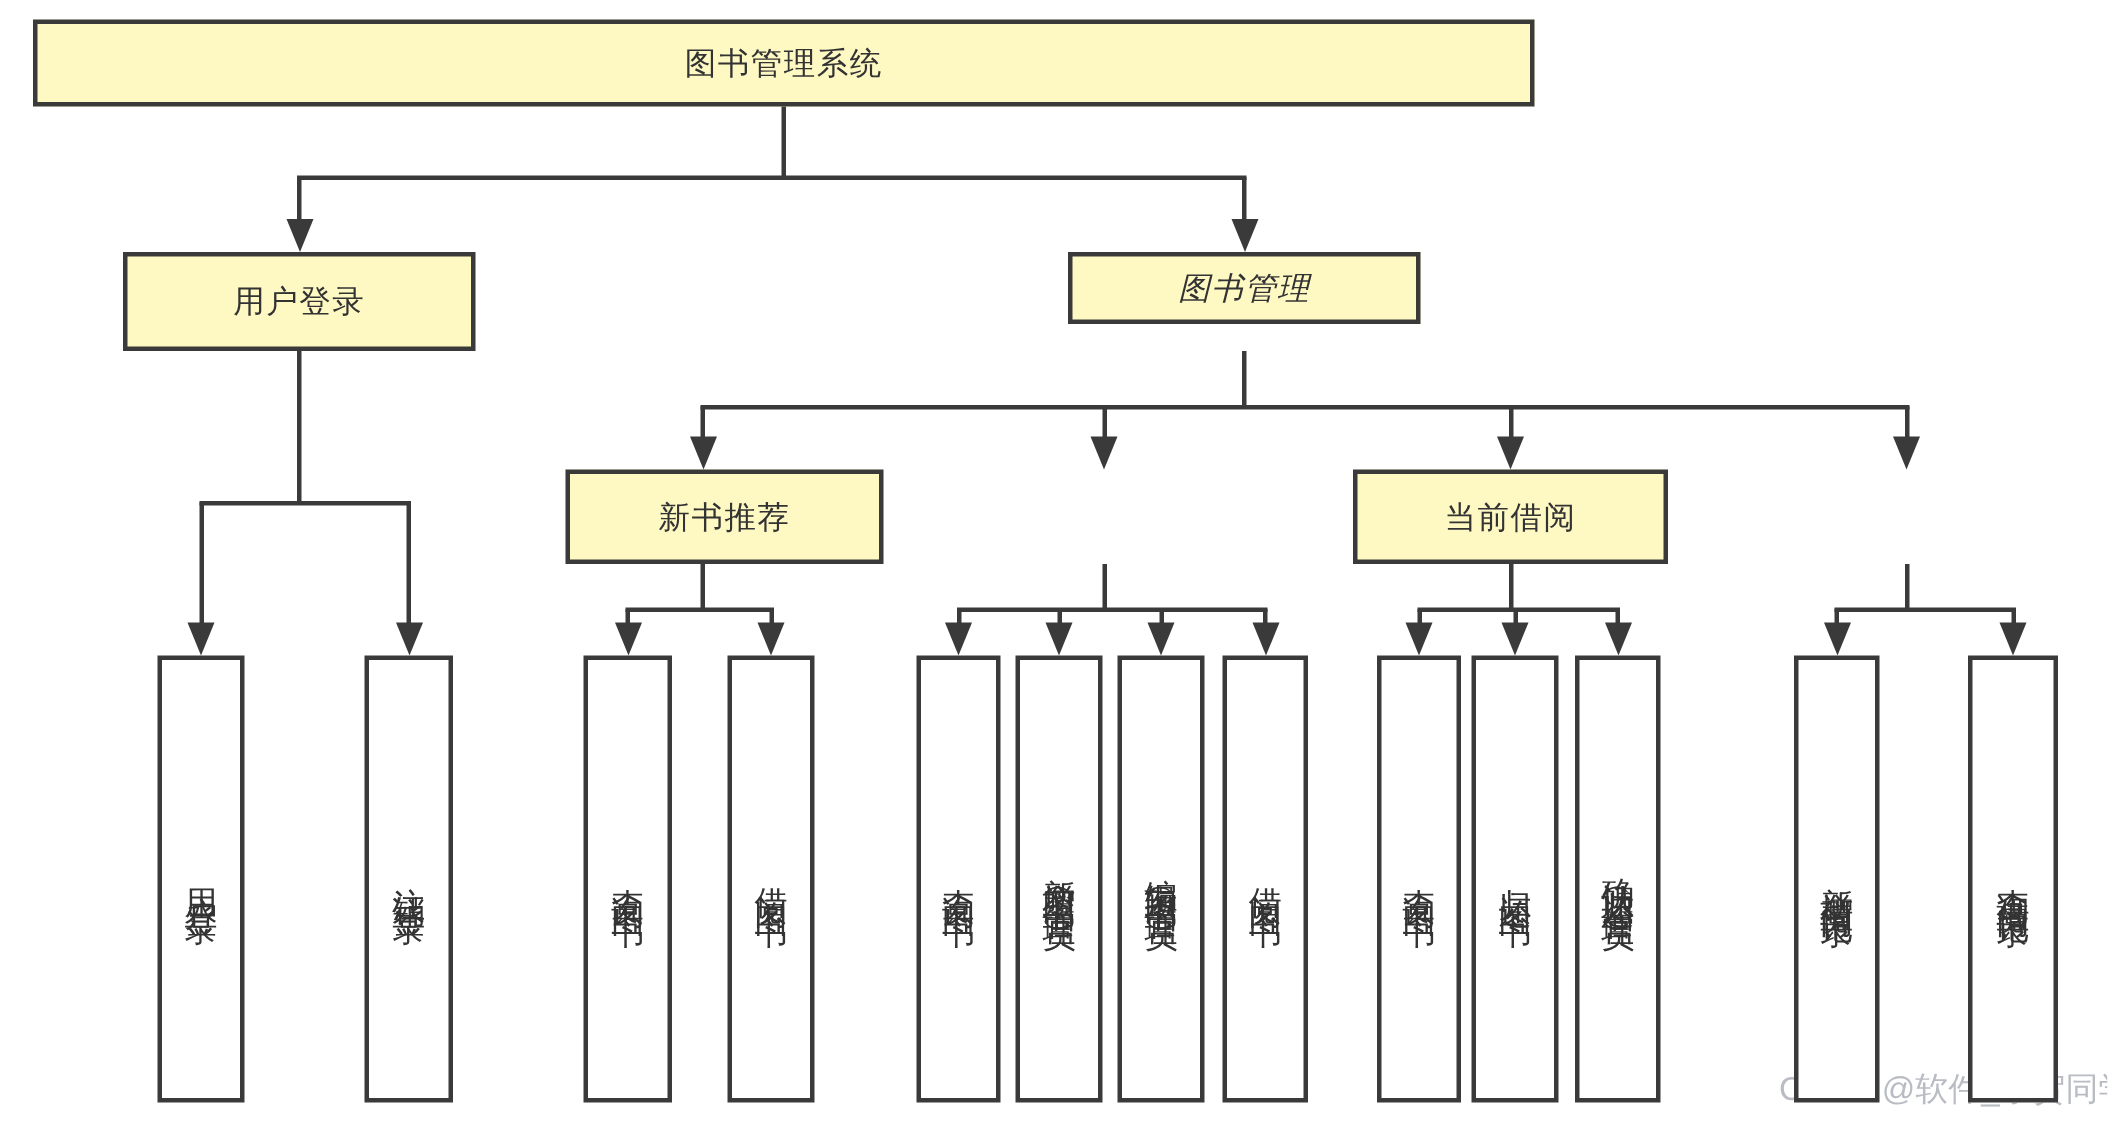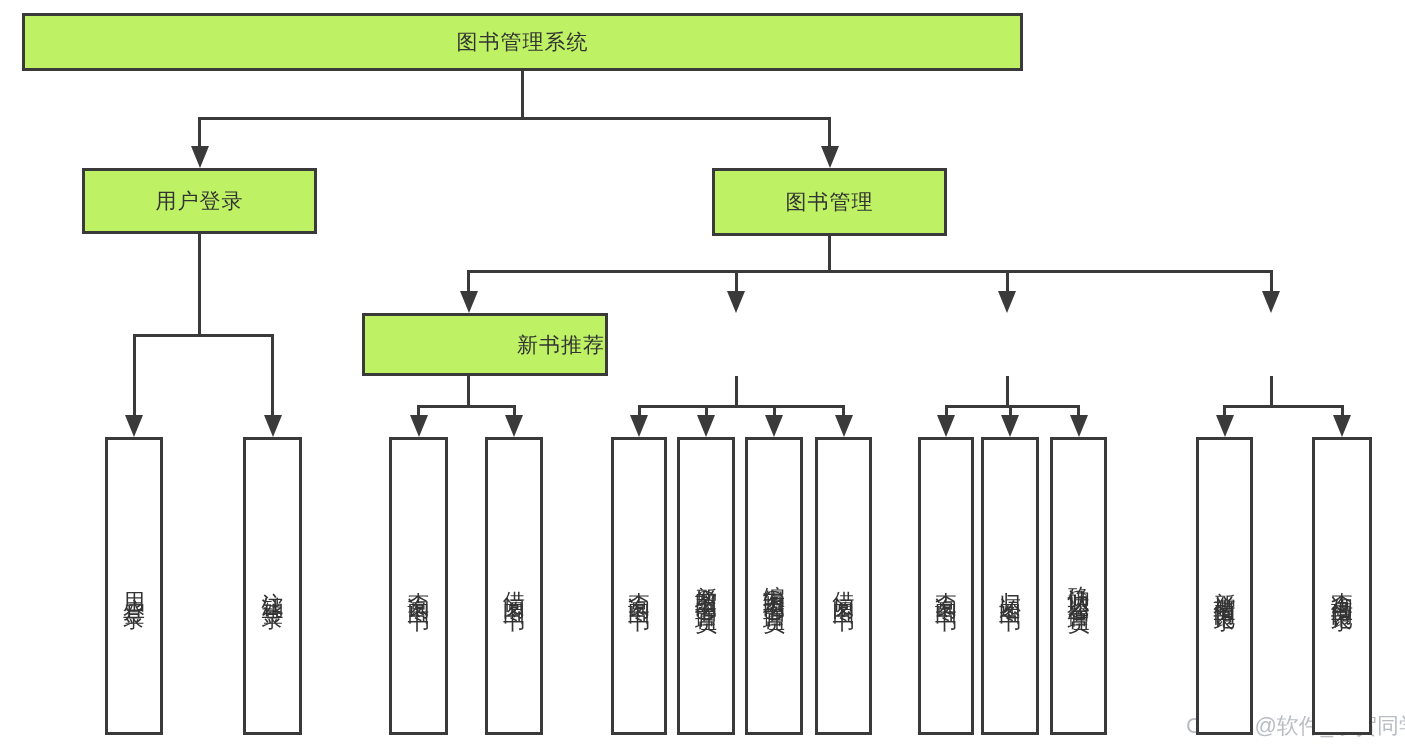--- a/index.html
+++ b/index.html
@@ -7,21 +7,21 @@
     position:relative;
     width:1405px;height:747px;
     background:var(--bg,#fff);
     overflow:hidden;
     font-family:"Liberation Sans","DejaVu Sans",sans-serif;
   }
   .hbox{
     position:absolute;
     box-sizing:border-box;
     border:3px solid var(--line,#3a3a3a);
-    background:#bef264;
+    background:#fef9c3;
     display:flex;align-items:center;justify-content:center;
     font-size:21px;
     letter-spacing:1px;
     color:var(--text,#333);
   }
   .vbox{
     position:absolute;
     box-sizing:border-box;
     border:3px solid var(--line,#3a3a3a);
     background:#fff;
@@ -56,25 +56,28 @@
 <body>
 
 <div id="canvas">
   <div id="watermark">CSDN @软件_小贺同学</div>
 <div class="hbox" style="left: 22px; top: 13px; width: 1001px; height: 58px;">
       <span>图书管理系统</span>
     </div>
     <div class="hbox" style="left: 82px; top: 168px; width: 235px; height: 66px;">
       <span>用户登录</span>
     </div>
-    <div class="hbox" style="left: 712px; top: 168px; width: 235px; height: 68px;">
+    <div class="hbox" style="left: 712px; top: 168px; width: 235px; height: 48px; font-style: italic;">
       <span>图书管理</span>
     </div>
-    <div class="hbox" style="left: 362px; top: 313px; width: 246px; height: 63px; justify-content: flex-end;">
+    <div class="hbox" style="left: 377px; top: 313px; width: 212px; height: 63px;">
       <span>新书推荐</span>
+    </div>
+    <div class="hbox" style="left: 902px; top: 313px; width: 210px; height: 63px;">
+      <span>当前借阅</span>
     </div>
     <div class="vbox" style="left: 105px; top: 437px; width: 58px; height: 298px;">
       <span>用户登录</span>
     </div>
     <div class="vbox" style="left: 243px; top: 437px; width: 59px; height: 298px;">
       <span>注销登录</span>
     </div>
     <div class="vbox" style="left: 389px; top: 437px; width: 59px; height: 298px;">
       <span>查询图书</span>
     </div>

